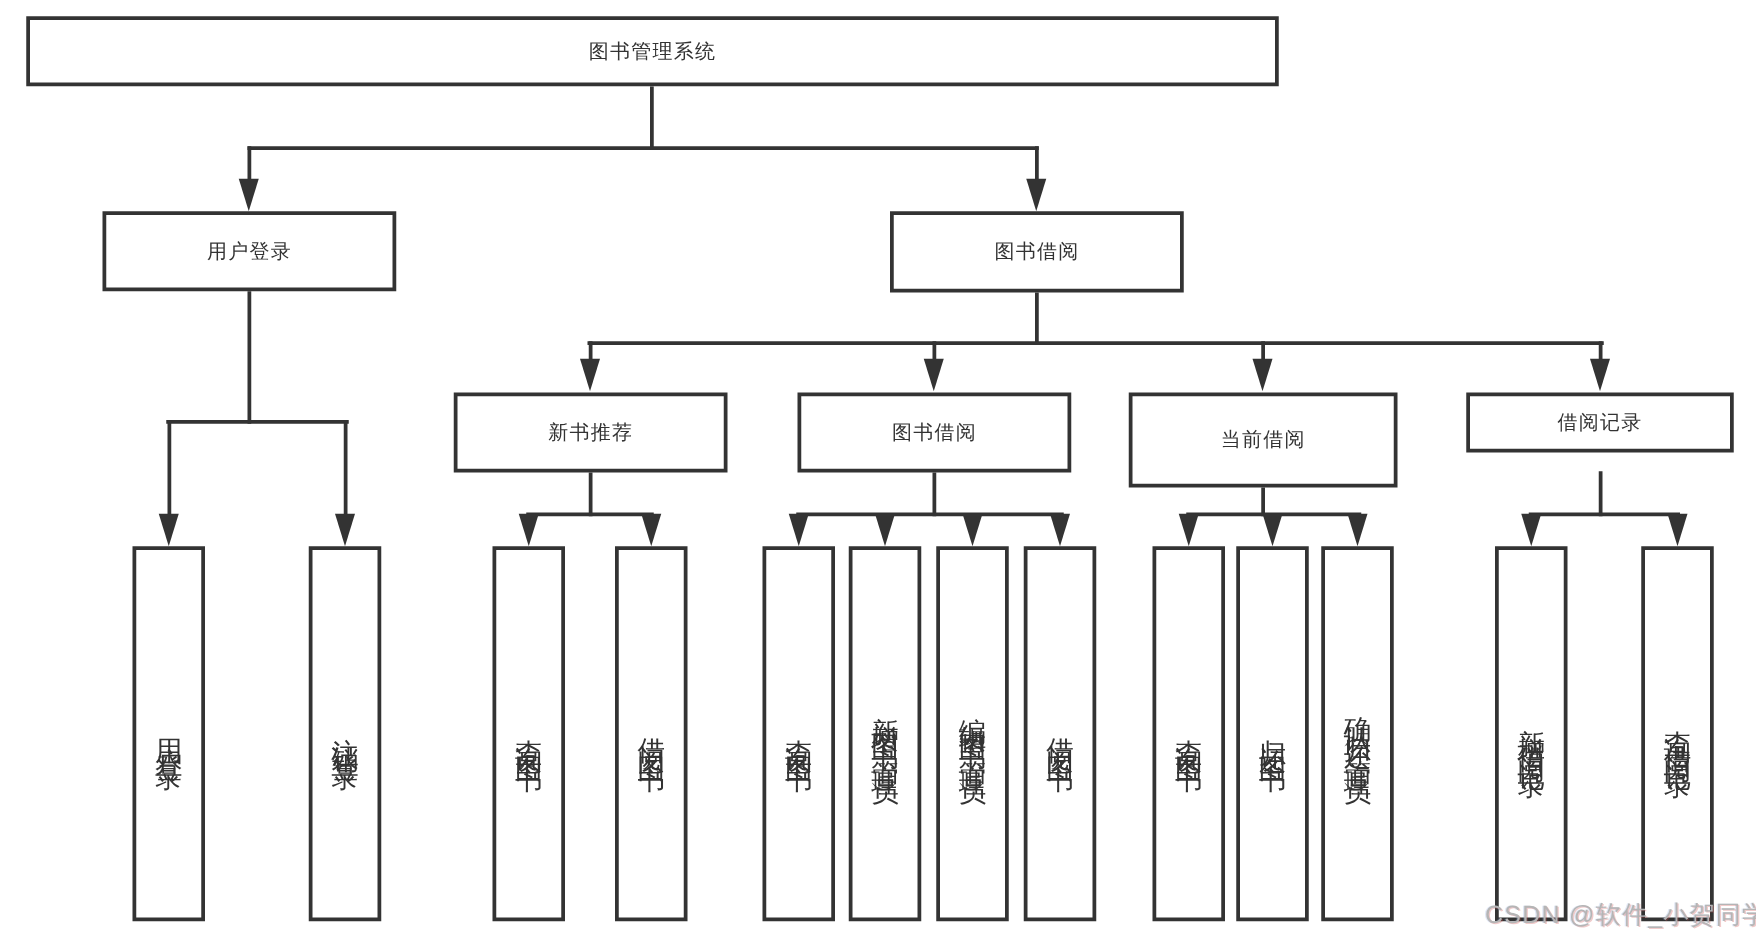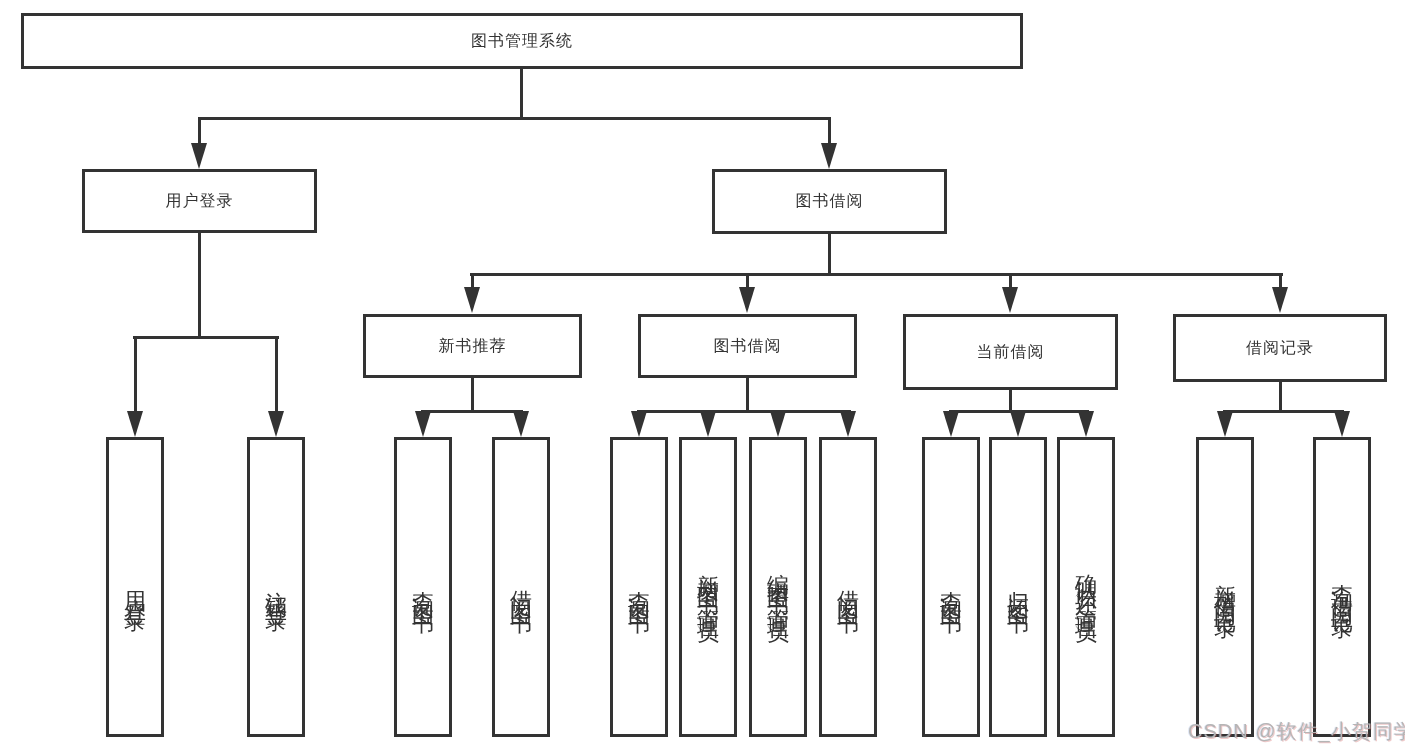--- a/index.html
+++ b/index.html
@@ -106,21 +106,21 @@
   <div class="arrow" style="left:1334px;top:411px;"></div>
 
   <div class="node" style="left:21px;top:13px;width:1002px;height:56px;">图书管理系统</div>
 
   <div class="node" style="left:82px;top:169px;width:235px;height:64px;">用户登录</div>
   <div class="node" style="left:712px;top:169px;width:235px;height:65px;">图书借阅</div>
 
   <div class="node" style="left:638px;top:314px;width:219px;height:64px;">图书借阅</div>
   <div class="node" style="left:363px;top:314px;width:219px;height:64px;">新书推荐</div>
   <div class="node" style="left:903px;top:314px;width:215px;height:76px;">当前借阅</div>
-  <div class="node" style="left:1173px;top:314px;width:214px;height:68px;">借阅记录</div>
+  <div class="node" style="left:1173px;top:314px;width:214px;height:48px;">借阅记录</div>
 
   <div class="vnode" style="left:106px;">用户登录</div>
   <div class="vnode" style="left:247px;">注销登录</div>
 
   <div class="vnode" style="left:394px;">查询图书</div>
   <div class="vnode" style="left:492px;">借阅图书</div>
 
   <div class="vnode" style="left:610px;">查询图书</div>
   <div class="vnode" style="left:679px;">新增图书（管理员）</div>
   <div class="vnode" style="left:749px;">编辑图书（管理员）</div>

